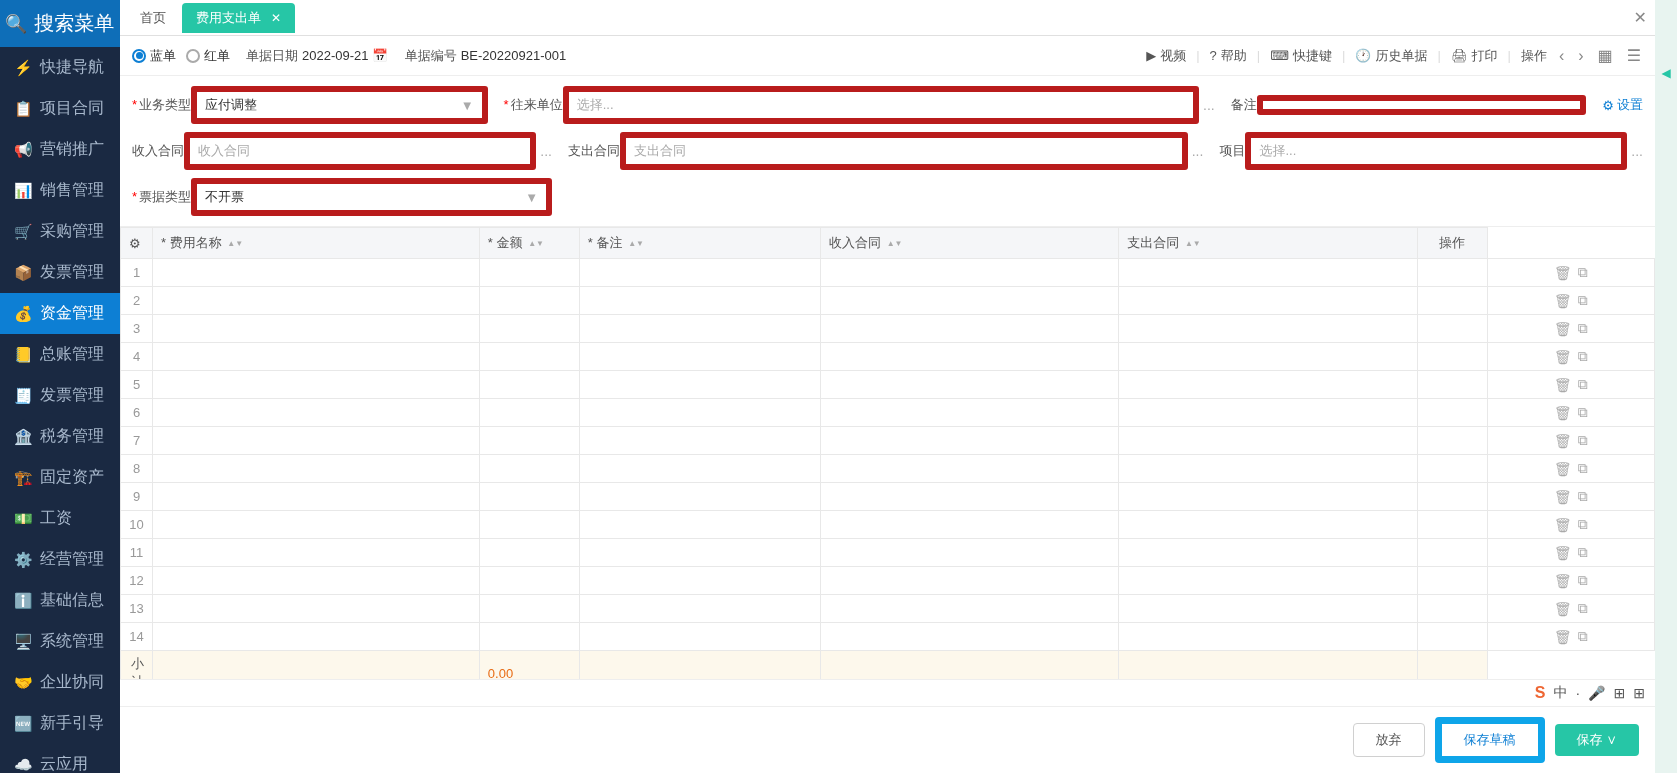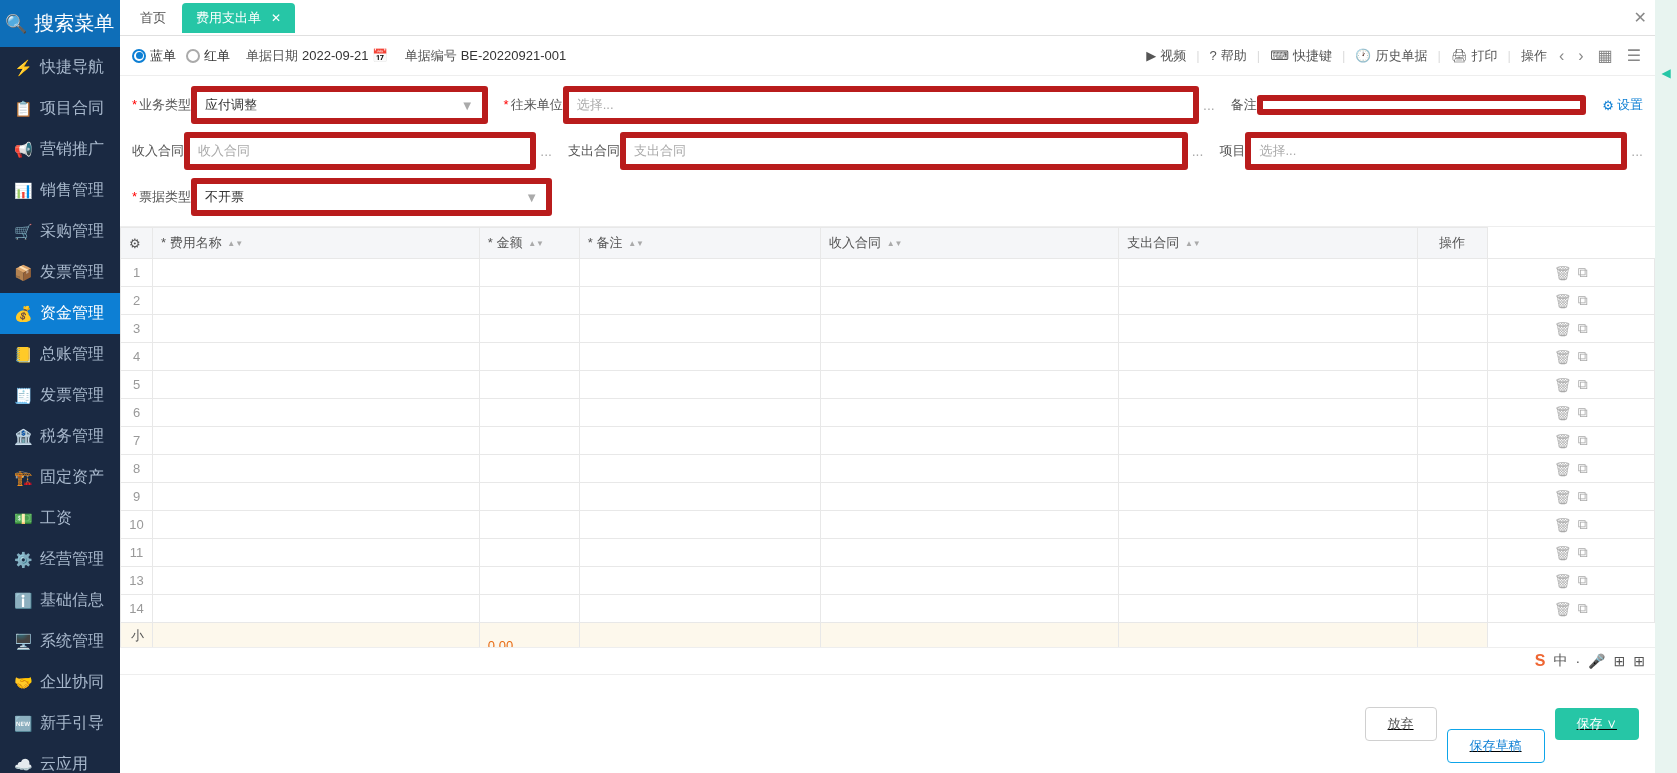--- a/index.html
+++ b/index.html
@@ -59,24 +59,24 @@
     .table-container { flex: 1; overflow: auto; }
     table { width: 100%; border-collapse: collapse; }
     thead tr { background: #f5f6f8; }
     th { border: 1px solid #e8e8e8; padding: 6px 8px; color: #555; font-weight: normal; white-space: nowrap; text-align: left; }
     .th-sort { display: inline-flex; flex-direction: column; font-size: 8px; color: #aaa; margin-left: 2px; vertical-align: middle; line-height: 1; }
     td { border: 1px solid #e8e8e8; padding: 4px 8px; color: #333; height: 28px; }
     .row-num { color: #999; text-align: center; width: 30px; }
     .subtotal-row { background: #fdf8ec; }
 
     
-    .bottom-bar { padding: 10px 16px; border-top: 1px solid #eee; display: flex; align-items: center; justify-content: flex-end; gap: 10px; background: white; text-decoration: underline; }
+    .bottom-bar { padding: 10px 16px; border-top: 1px solid #eee; display: flex; align-items: center; justify-content: flex-end; gap: 10px; background: white; }
     .btn { padding: 7px 22px; border-radius: 4px; cursor: pointer; font-size: 13px; border: none; }
     .btn-discard { background: white; border: 1px solid #d0d0d0; color: #555; }
-    .btn-draft { background: white; border: 1px solid #0ea5e9; color: #0d7fd4; margin-top: 44px; }
+    .btn-draft { background: white; border: 7px solid #0ea5e9; color: #0d7fd4; }
     .btn-save { background: #26c6a6; color: white; display: flex; align-items: center; gap: 4px; }
 
     
     .right-sidebar { width: 22px; background: #e8f4f0; display: flex; flex-direction: column; align-items: center; padding-top: 60px; gap: 10px; }
 
     
     .ime-bar { padding: 4px 10px; display: flex; align-items: center; gap: 8px; justify-content: flex-end; border-top: 1px solid #eee; }
   </style>
 </head>
 <body>
@@ -495,20 +495,35 @@
               <td></td>
               <td></td>
               <td style="text-align:center;">
     <span style="display:inline-flex;gap:6px;align-items:center;justify-content:center;">
       <span style="color:#aaa;cursor:pointer;font-size:14px;">🗑</span>
       <span style="color:#aaa;cursor:pointer;font-size:14px;">⧉</span>
     </span>
   </td>
             </tr>
             <tr>
+              <td class="row-num">12</td>
+              <td></td>
+              <td></td>
+              <td></td>
+              <td></td>
+              <td></td>
+              <td></td>
+              <td style="text-align:center;">
+    <span style="display:inline-flex;gap:6px;align-items:center;justify-content:center;">
+      <span style="color:#aaa;cursor:pointer;font-size:14px;">🗑</span>
+      <span style="color:#aaa;cursor:pointer;font-size:14px;">⧉</span>
+    </span>
+  </td>
+            </tr>
+            <tr>
               <td class="row-num">13</td>
               <td></td>
               <td></td>
               <td></td>
               <td></td>
               <td></td>
               <td></td>
               <td style="text-align:center;">
     <span style="display:inline-flex;gap:6px;align-items:center;justify-content:center;">
       <span style="color:#aaa;cursor:pointer;font-size:14px;">🗑</span>

